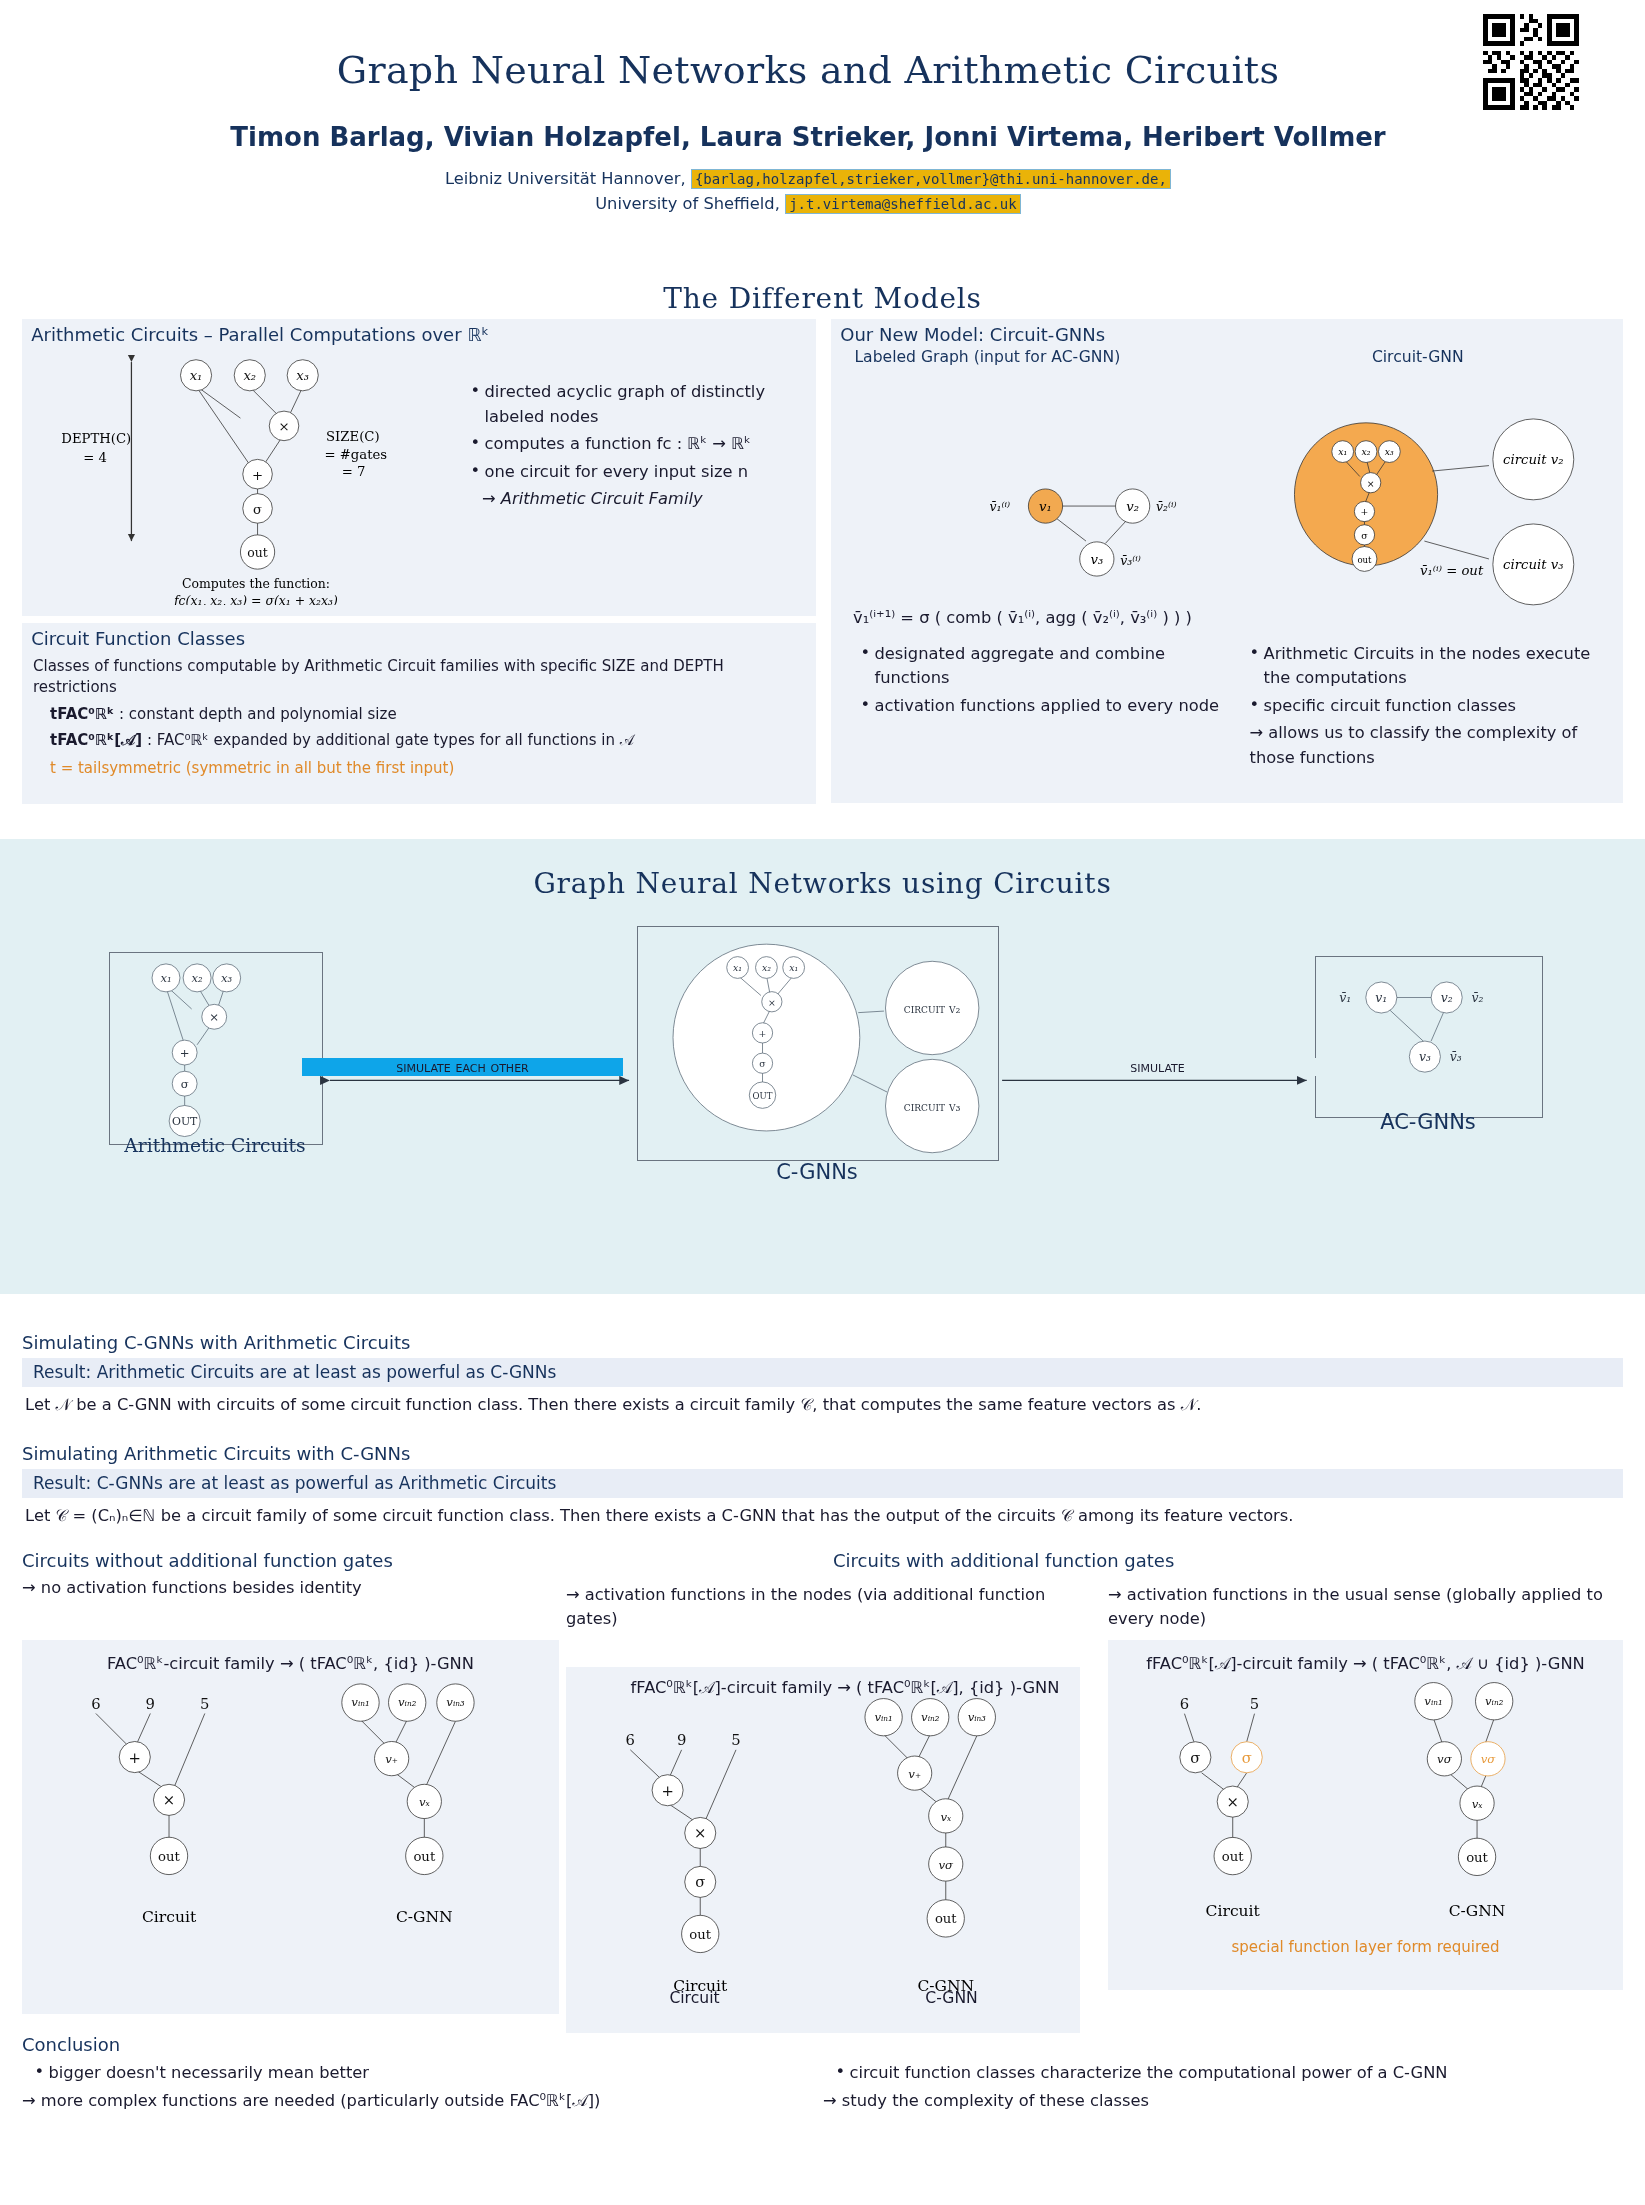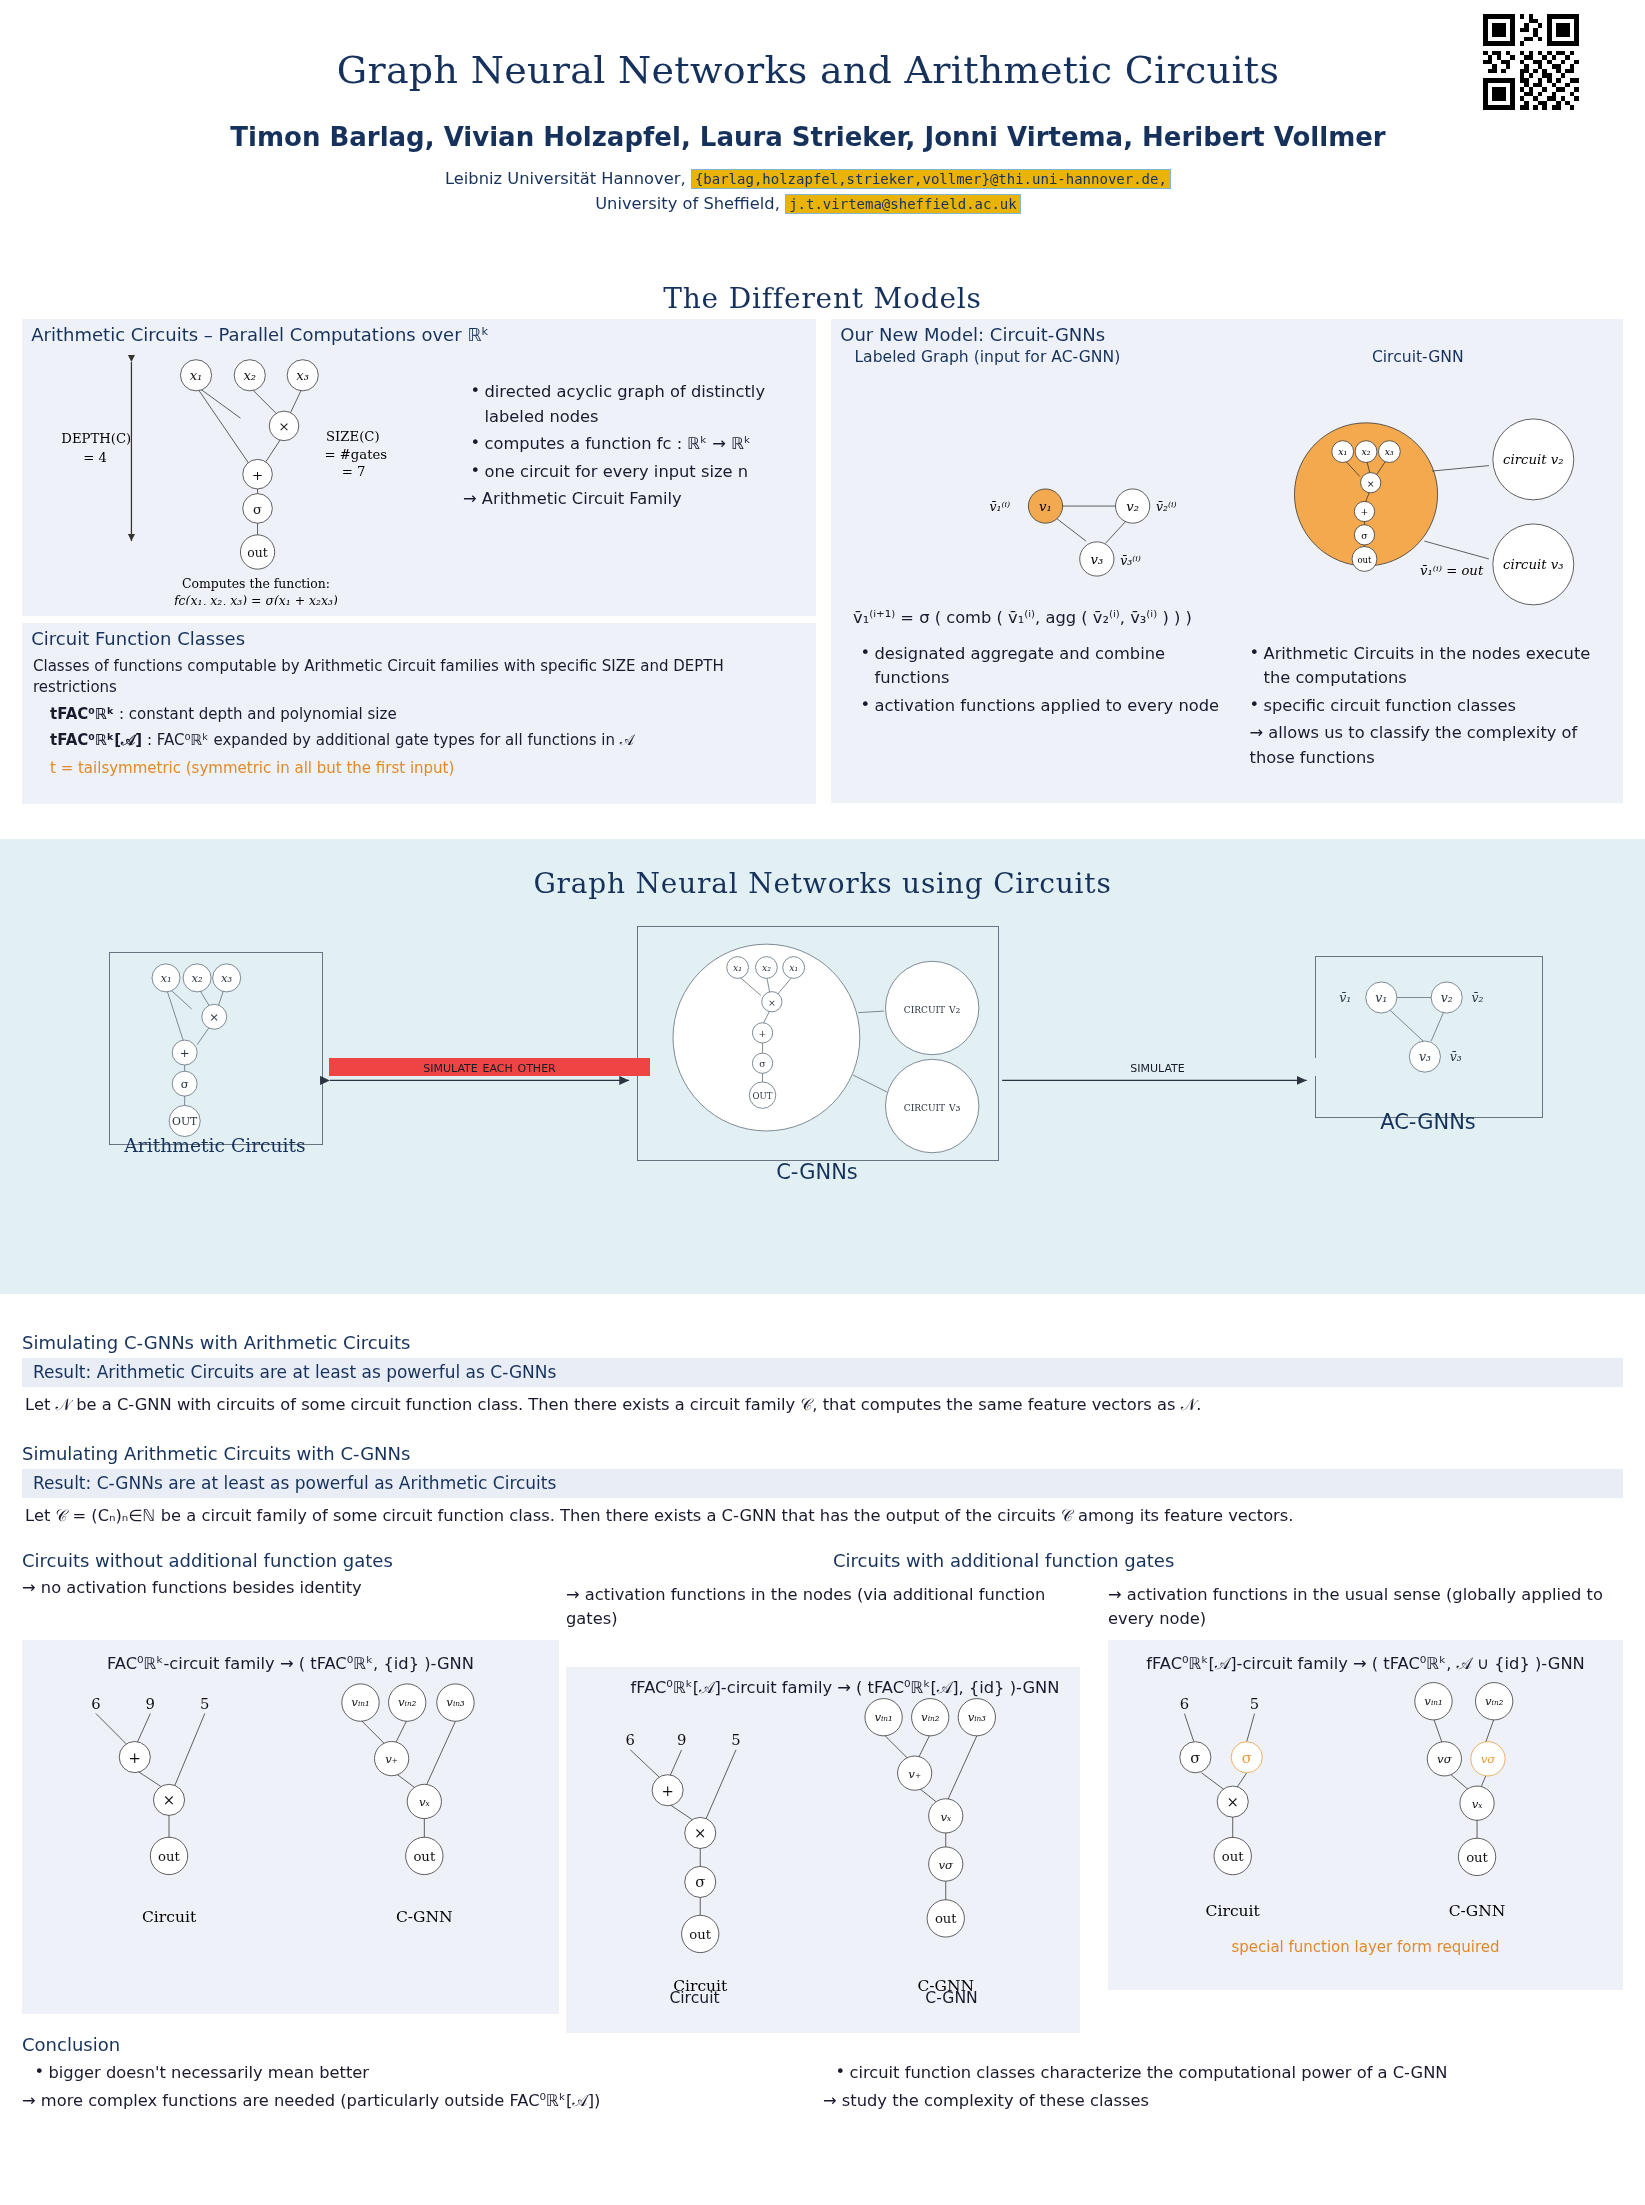--- a/index.html
+++ b/index.html
@@ -260,21 +260,21 @@
         <text x="390" y="164" font-size="17">= 7</text>
         <text x="280" y="308" font-size="16" text-anchor="middle">Computes the function:</text>
         <text x="280" y="330" font-size="16" text-anchor="middle" font-style="italic">f𝑐(x₁, x₂, x₃) = σ(x₁ + x₂x₃)</text>
       </svg>
       <div style="position:absolute; left:436px; top:30px; width:335px;" class="txt">
         <ul class="bul">
           <li>directed acyclic graph of distinctly labeled nodes</li>
           <li>computes a function fс : ℝᵏ → ℝᵏ</li>
           <li>one circuit for every input size n</li>
         </ul>
-        <div style="margin-left:5px; ">→ Arithmetic Circuit Family</div>
+        <div style="margin-left:24px; font-style:italic;">→ Arithmetic Circuit Family</div>
       </div>
     </div>
   </div>
 
   <div class="panel" style="left:22px; top:623px; width:794px; height:181px;">
     <div class="panel-title">Circuit Function Classes</div>
     <div class="panel-body">
       <div style="line-height:1.4;">Classes of functions computable by Arithmetic Circuit families with specific SIZE and DEPTH restrictions</div>
       <div style="margin-left:17px; margin-top:6.2px;">
         <b>tFAC⁰ℝᵏ</b><span> : constant depth and polynomial size</span>
@@ -469,21 +469,21 @@
     <div style="position:absolute; left:1315px; top:271px; width:226px; text-align:center; font-size:21px; color:#16325c;">AC-GNNs</div>
 
     <svg style="position:absolute; left:319px; top:214px;" width="321" height="47" viewBox="0 0 412 60">
       <defs>
           <marker id="a2" markerWidth="9" markerHeight="9" refX="7" refY="3.2" orient="auto">
             <path d="M0,0 L7,3.2 L0,6.4 z" fill="#2b3440"></path>
           </marker>
         </defs>
       <line x1="14" y1="35" x2="398" y2="35" stroke="#2b3440" stroke-width="1.8" marker-start="url(#a2)" marker-end="url(#a2)"></line>
     </svg>
-    <div style="position:absolute; left:329px; top:219px; width:321px; text-align:center; font-size:15px; font-variant:small-caps; background:#ef4444;">simulate each other</div>
+    <div style="position:absolute; left:302px; top:219px; width:321px; text-align:center; font-size:15px; font-variant:small-caps; background:#0ea5e9;">simulate each other</div>
 
     <svg style="position:absolute; left:999px; top:214px;" width="317" height="47" viewBox="0 0 408 60">
       <line x1="4" y1="35" x2="396" y2="35" stroke="#2b3440" stroke-width="1.8" marker-end="url(#a2)"></line>
     </svg>
     <div style="position:absolute; left:999px; top:219px; width:317px; text-align:center; font-size:15px; font-variant:small-caps; background:#e2f0f3;">simulate</div>
   </div>
 
   <div style="position:absolute; left:22px; top:1332px; width:1601px;">
     <div class="sub-head">Simulating C-GNNs with Arithmetic Circuits</div>
     <div class="result-strip" style="margin-top:4.7px;">Result: Arithmetic Circuits are at least as powerful as C-GNNs</div>

